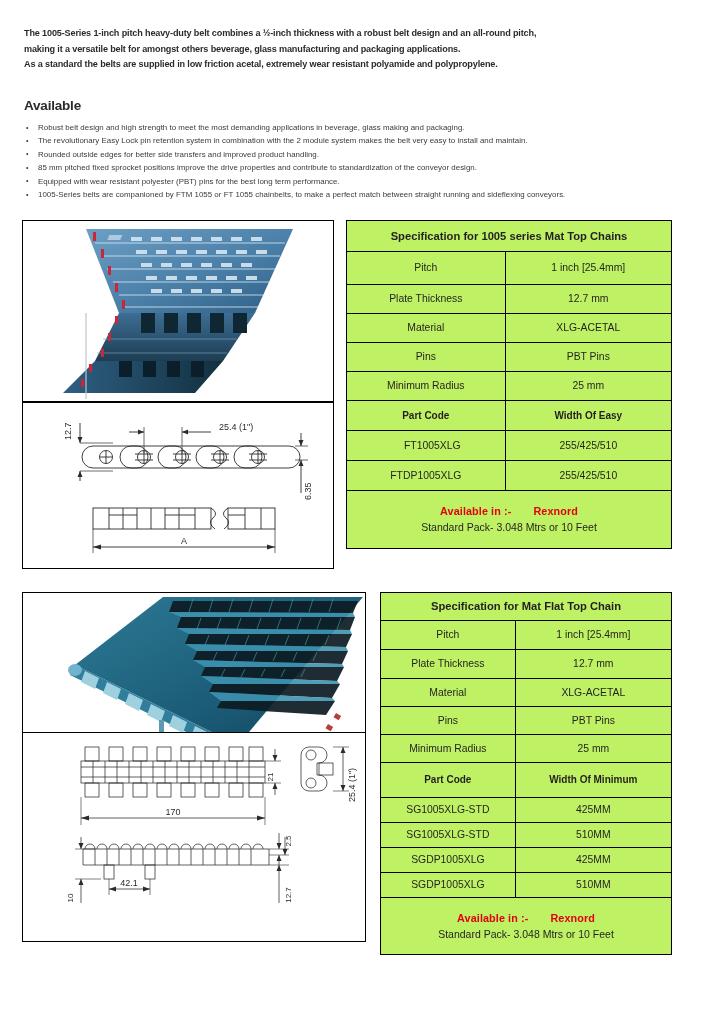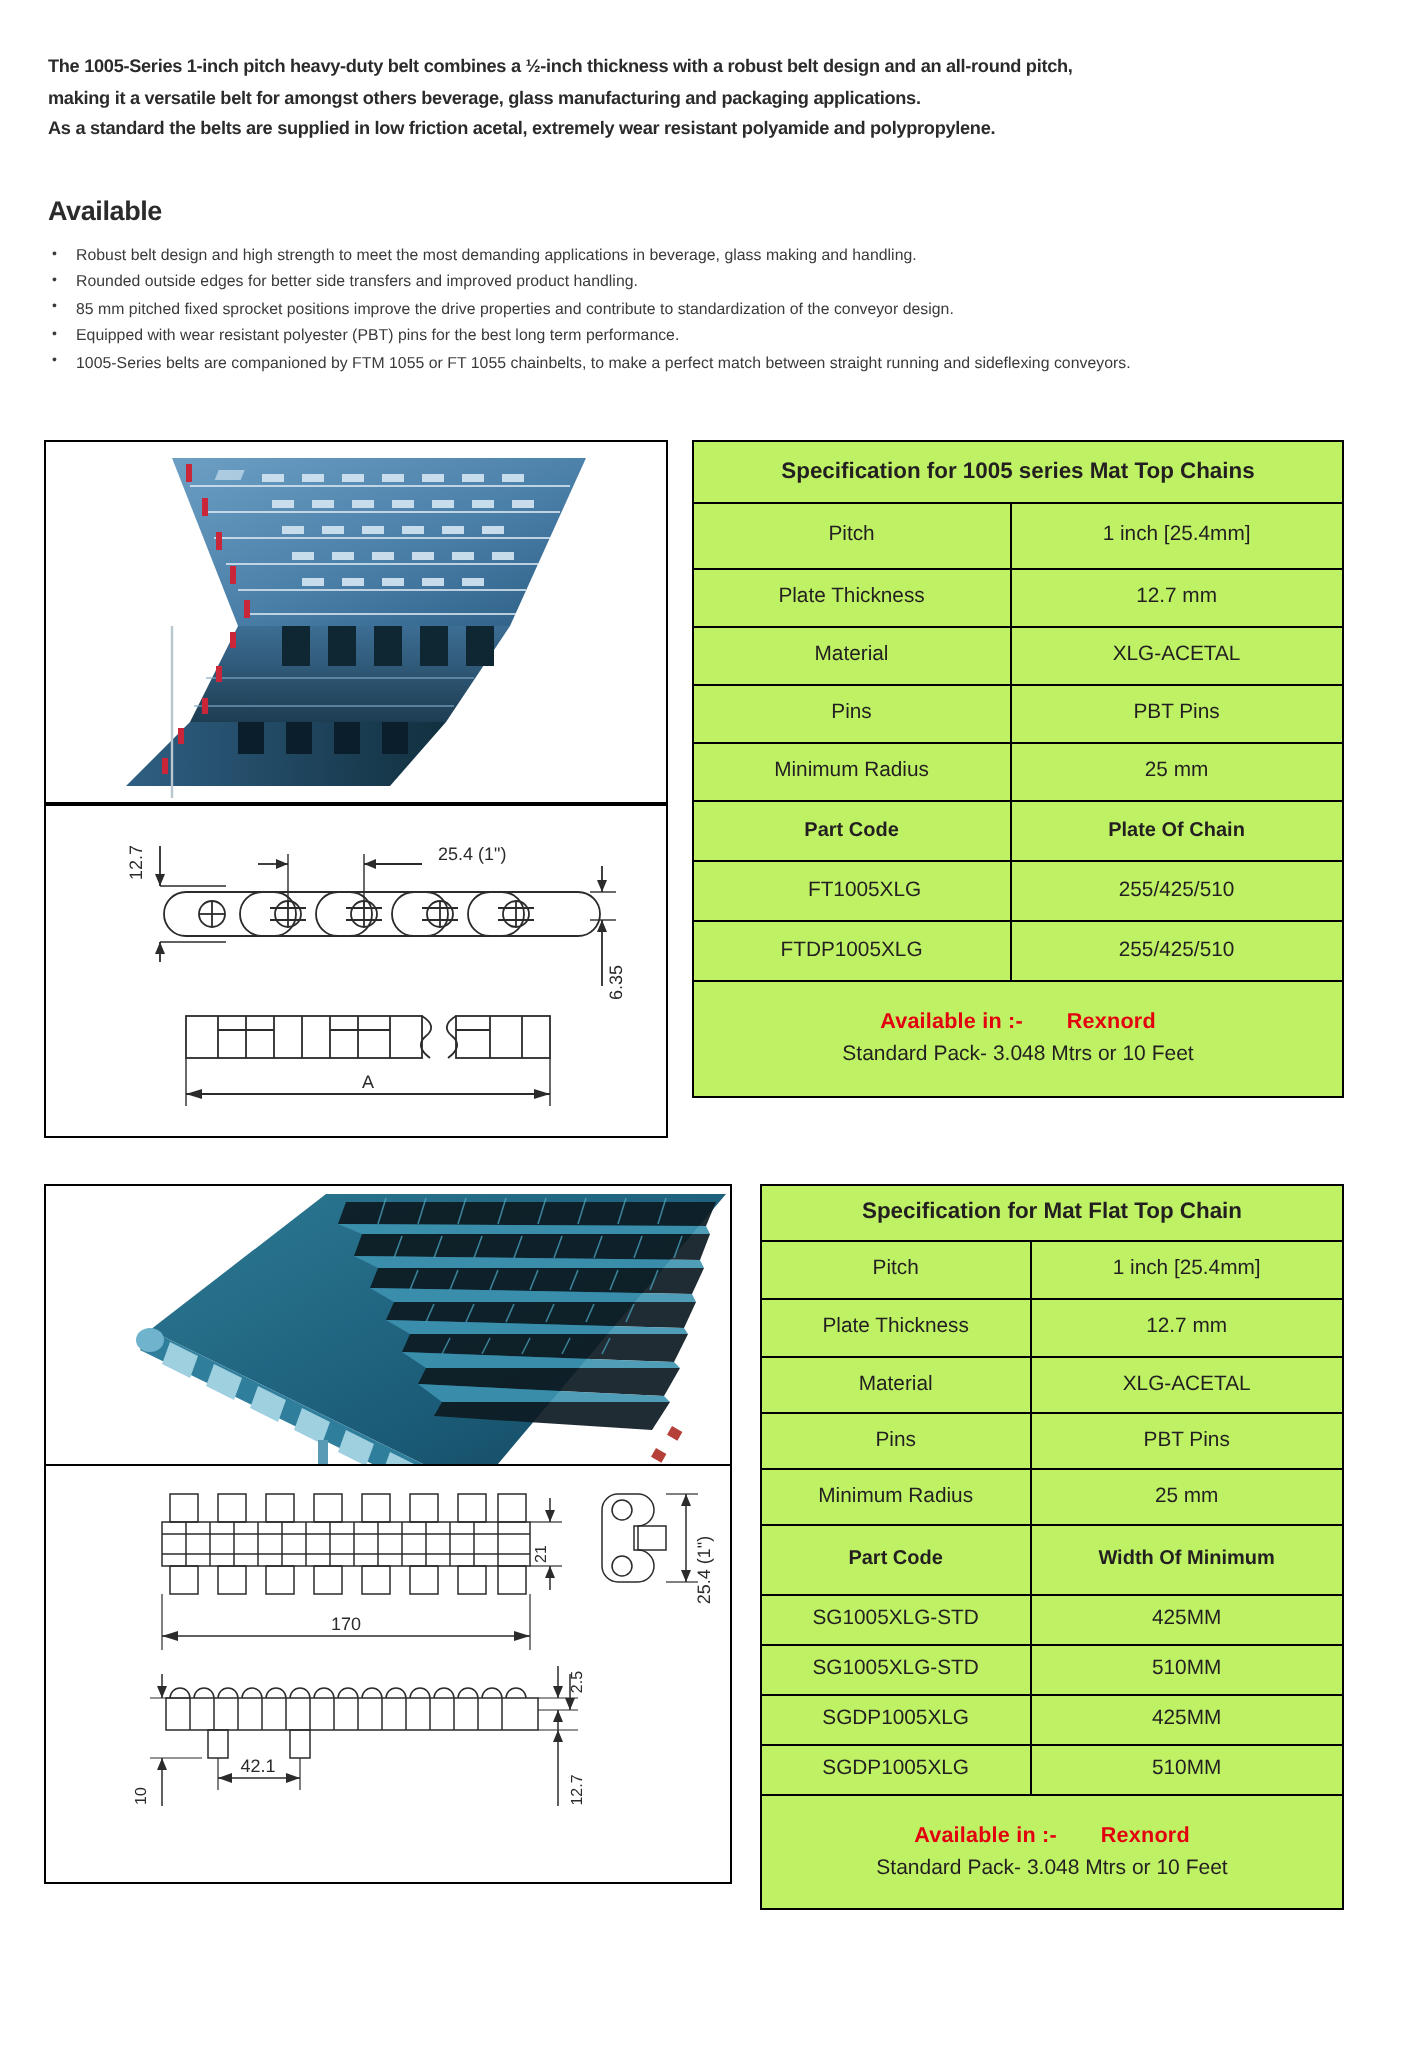--- a/index.html
+++ b/index.html
@@ -149,21 +149,22 @@
 <div class="page">
 
   <div class="intro">
     <p>The 1005-Series 1-inch pitch heavy-duty belt combines a ½-inch thickness with a robust belt design and an all-round pitch,</p>
     <p>making it a versatile belt for amongst others beverage, glass manufacturing and packaging applications.</p>
     <p>As a standard the belts are supplied in low friction acetal, extremely wear resistant polyamide and polypropylene.</p>
   </div>
 
   <div class="features-title">Available</div>
   <ul class="features-list">
-    <li>Robust belt design and high strength to meet the most demanding applications in beverage, glass making and handling.</li>
+    <li>Robust belt design and high strength to meet the most demanding applications in beverage, glass making and packaging.</li>
+    <li>The revolutionary Easy Lock pin retention system in combination with the 2 module system makes the belt very easy to install and maintain.</li>
     <li>Rounded outside edges for better side transfers and improved product handling.</li>
     <li>85 mm pitched fixed sprocket positions improve the drive properties and contribute to standardization of the conveyor design.</li>
     <li>Equipped with wear resistant polyester (PBT) pins for the best long term performance.</li>
     <li>1005-Series belts are companioned by FTM 1055 or FT 1055 chainbelts, to make a perfect match between straight running and sideflexing conveyors.</li>
   </ul>
 
   <div class="panel sec1-img-panel">
     <div class="photo" style="left:0;top:0;width:308px;height:178px;">
       <svg width="308" height="178" viewBox="0 0 308 178">
         <rect x="0" y="0" width="308" height="178" fill="#ffffff"></rect>
@@ -406,21 +407,21 @@
       <tr>
         <td style="height:29px;">Pins</td>
         <td>PBT Pins</td>
       </tr>
       <tr>
         <td style="height:29px;">Minimum Radius</td>
         <td>25 mm</td>
       </tr>
       <tr>
         <td class="subhdr" style="height:30px;">Part Code</td>
-        <td class="subhdr">Plate Of Chain</td>
+        <td class="subhdr">Width Of Easy</td>
       </tr>
       <tr>
         <td style="height:30px;padding-left:16px;">FT1005XLG</td>
         <td>255/425/510</td>
       </tr>
       <tr>
         <td style="height:30px;">FTDP1005XLG</td>
         <td>255/425/510</td>
       </tr>
       <tr>

